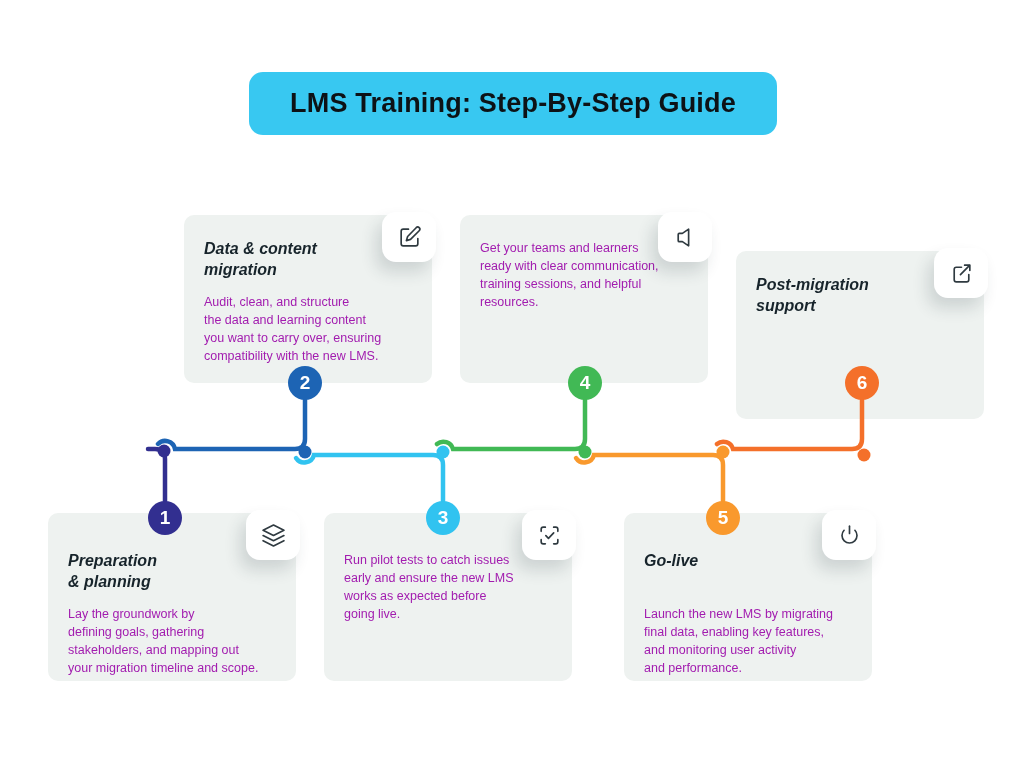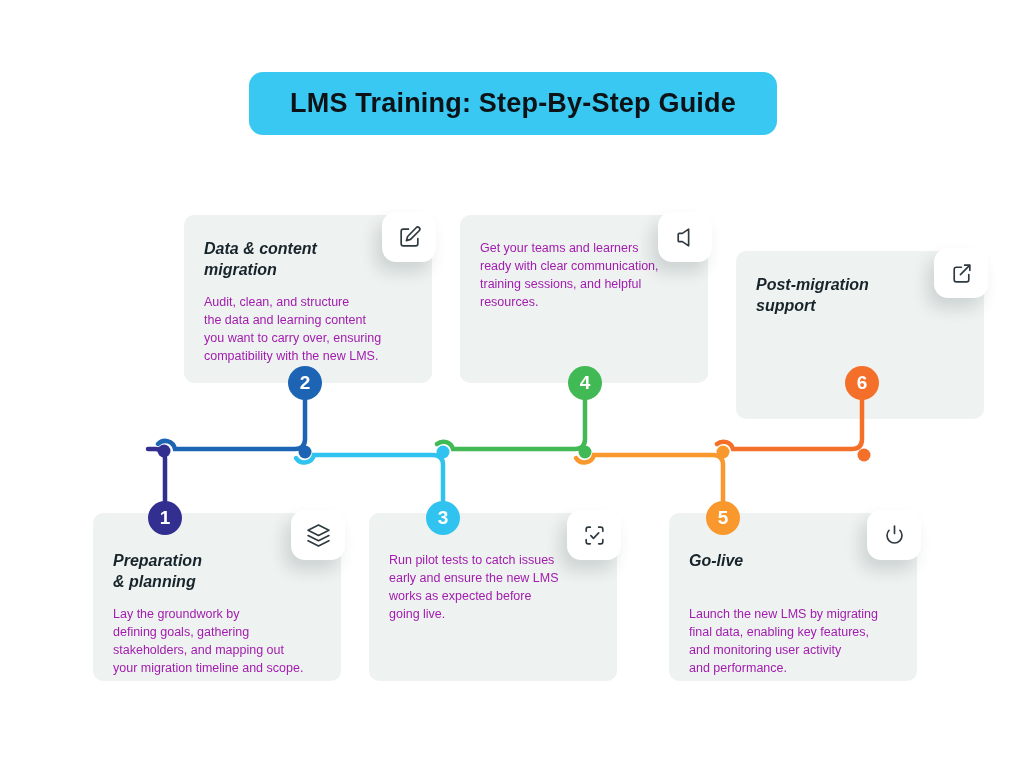--- a/index.html
+++ b/index.html
@@ -10,21 +10,21 @@
   .banner{
     position:absolute;left:249px;top:72px;width:528px;height:63px;
     background:#38c8f1;border-radius:14px;
     display:flex;align-items:center;justify-content:center;
     font-size:27px;font-weight:600;color:#0d1216;letter-spacing:.2px;
   }
   .card{
     position:absolute;width:248px;height:168px;background:#eef2f0;border-radius:10px;
     box-sizing:border-box;padding:24px 18px 16px 20px;
   }
-  .card.bottom{padding-top:38px;margin-left:45px;}
+  .card.bottom{padding-top:38px;}
   .card-title{
     font-size:16px;line-height:1.3;font-weight:700;color:#17242b;
     white-space:pre-line;min-height:42px;margin:0 0 12px 0;font-style:italic;
   }
   .card-desc{
     font-size:12.5px;line-height:1.44;color:#a21caf;white-space:pre-line;margin:0;
   }
   .chip{
     position:absolute;top:-3px;right:-4px;width:54px;height:50px;background:#ffffff;
     border-radius:14px;display:flex;align-items:center;justify-content:center;

